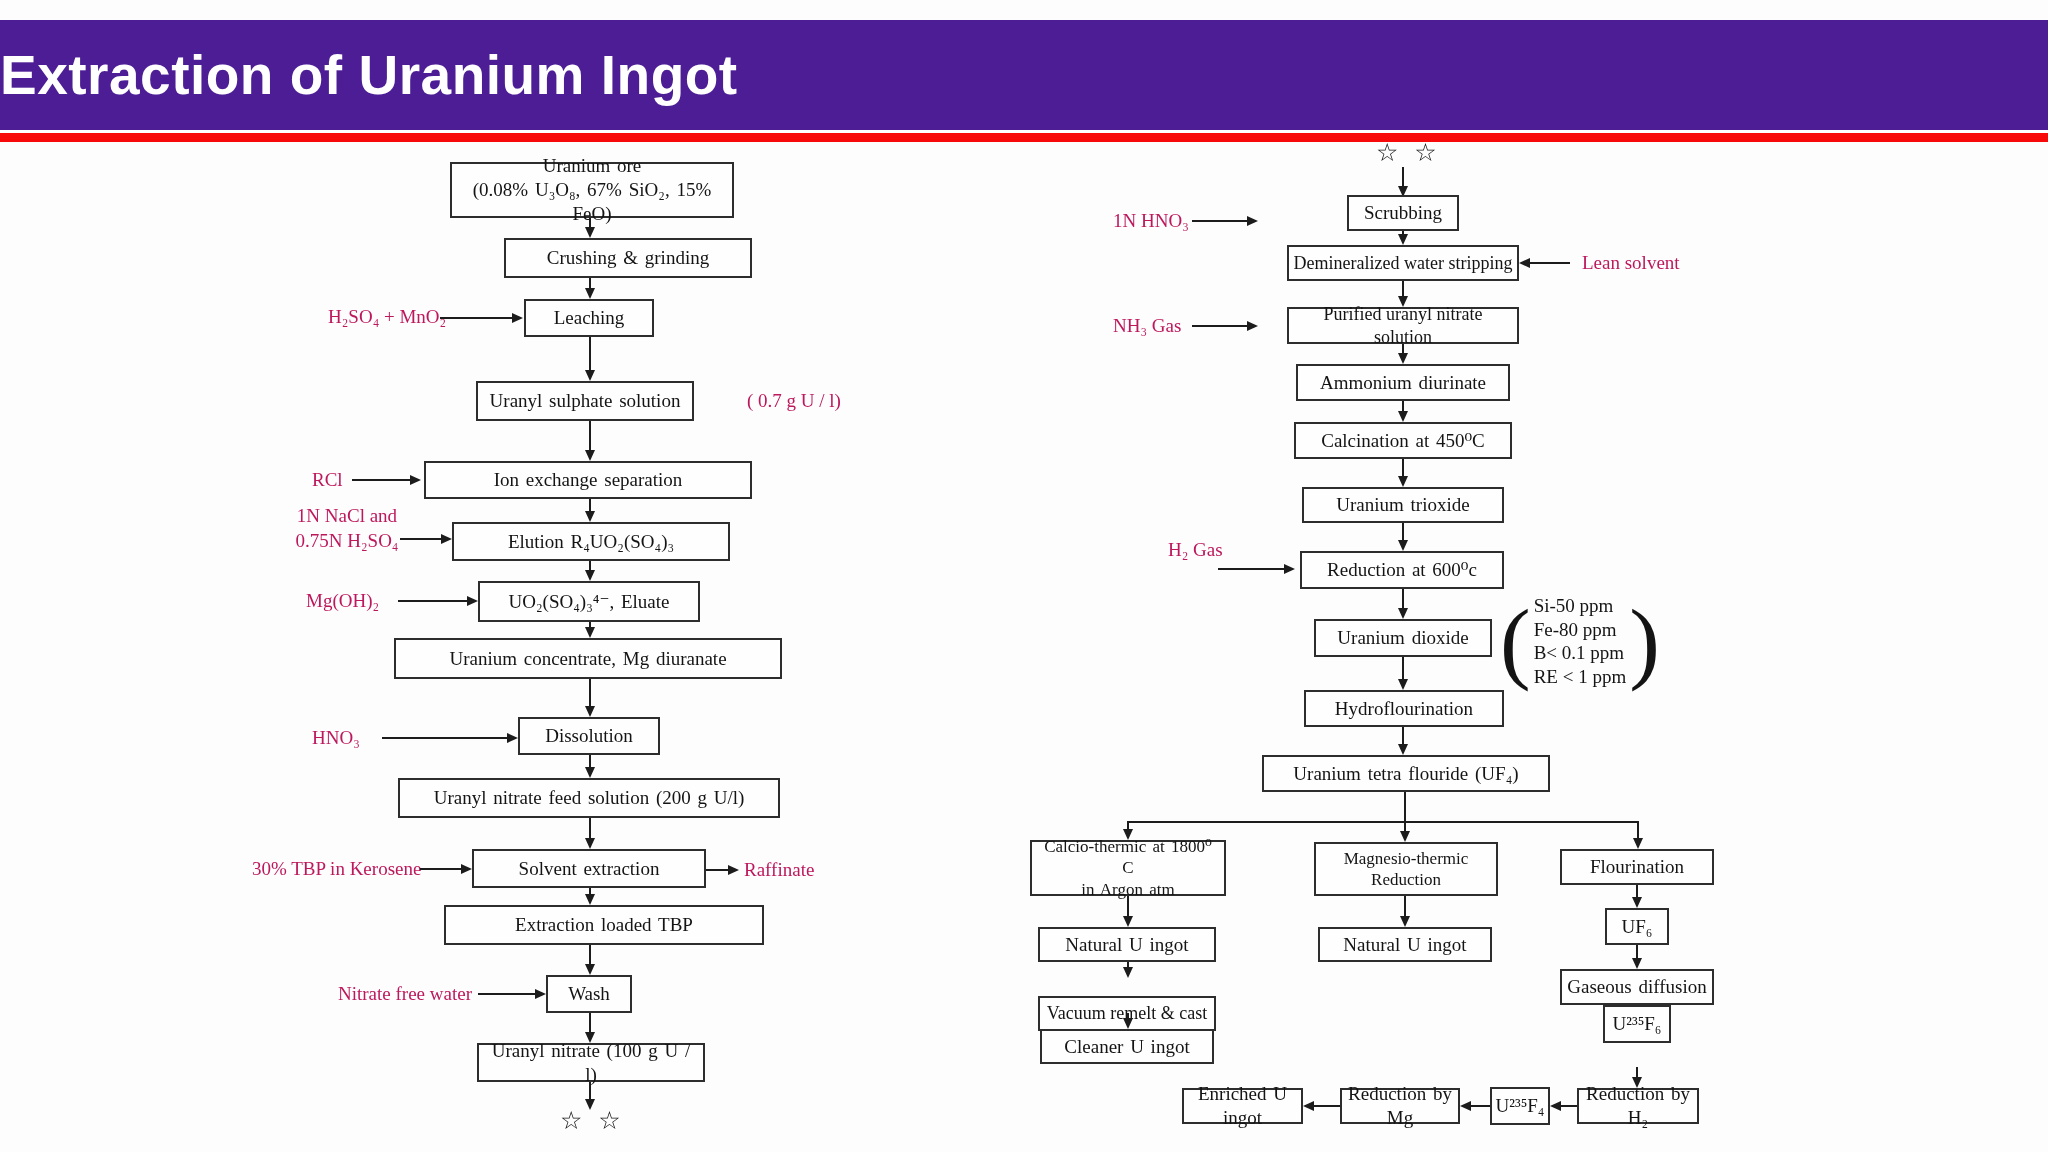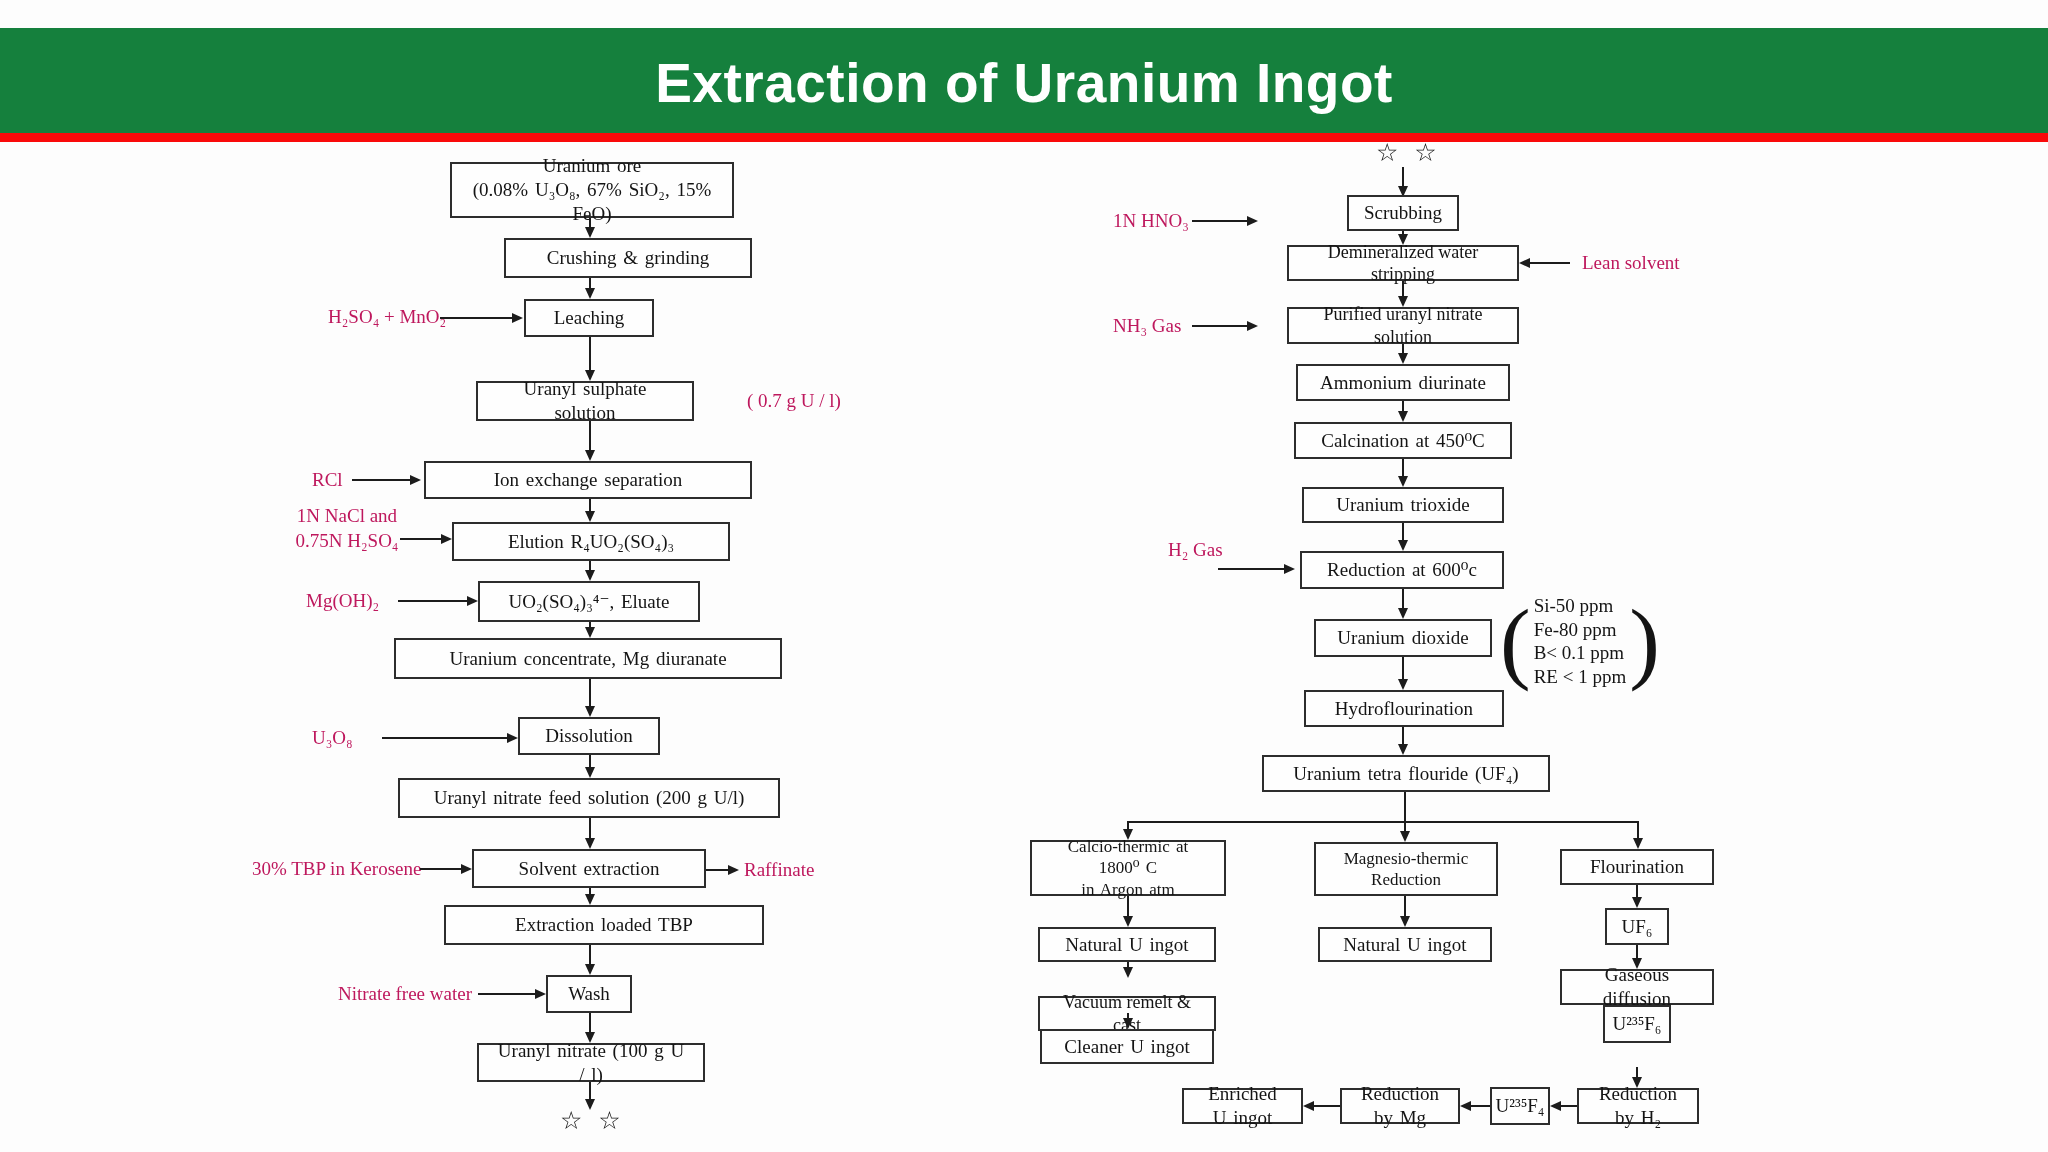--- a/index.html
+++ b/index.html
@@ -1,28 +1,28 @@
 <!DOCTYPE html>
 <html><head>
 <meta charset="utf-8">
 <style>
   html,body { margin:0; padding:0; background:#ffffff; }
   .stage { position:relative; width:2048px; height:1152px; background:#fdfdfd; overflow:hidden;
            font-family:"Liberation Serif","DejaVu Serif",serif; }
 
-  .titlebar { position:absolute; left:0; top:28px; width:2048px; height:110px; background:#15803d;
-              display:flex; align-items:center; justify-content:center; }
+  .titlebar { position:absolute; left:0; top:20px; width:2048px; height:110px; background:#4c1d95;
+              display:flex; align-items:center; }
   .title { color:#ffffff; font-family:"Liberation Sans","DejaVu Sans",sans-serif; font-size:55px;
            font-weight:600; letter-spacing:0.5px; }
   .redbar { position:absolute; left:0; top:133px; width:2048px; height:9px; background:#f90a0a; }
 
   .node { position:absolute; box-sizing:border-box; border:2px solid #2d2d2d; background:#fefefe;
           display:flex; align-items:center; justify-content:center; text-align:center;
           white-space:pre-line; font-size:19px; color:#141414; line-height:1.25;
-          padding:1px 16px; word-spacing:2px; }
+          padding:1px 4px; word-spacing:2px; }
   .node.small { font-size:17px; }
   .node.tight { font-size:18px; word-spacing:0; }
 
   .lbl { position:absolute; font-size:19px; color:#be185d; white-space:pre-line; line-height:1.3; }
   .lbl.ctr { text-align:center; }
   .stars { position:absolute; font-size:25px; color:#141414; letter-spacing:4px;
            font-family:"DejaVu Serif",serif; }
 
   
   .av { position:absolute; width:2px; background:#1c1c1c; }
@@ -83,21 +83,21 @@
   <div class="av head" style="left:589px;top:561px;height:9px;"></div>
 
   <div class="lbl" style="left:306px;top:589px;">Mg(OH)₂</div>
   <div class="ar" style="left:398px;top:600px;width:69px;"></div>
   <div class="node" style="left:478px;top:581px;width:222px;height:41px;">UO₂(SO₄)₃⁴⁻, Eluate</div>
   <div class="av head" style="left:589px;top:622px;height:5px;"></div>
 
   <div class="node" style="left:394px;top:638px;width:388px;height:41px;">Uranium concentrate, Mg diuranate</div>
   <div class="av head" style="left:589px;top:679px;height:27px;"></div>
 
-  <div class="lbl" style="left:312px;top:726px;">U₃O₈</div>
+  <div class="lbl" style="left:312px;top:726px;">HNO₃</div>
   <div class="ar" style="left:382px;top:737px;width:125px;"></div>
   <div class="node" style="left:518px;top:717px;width:142px;height:38px;">Dissolution</div>
   <div class="av head" style="left:589px;top:755px;height:12px;"></div>
 
   <div class="node" style="left:398px;top:778px;width:382px;height:40px;">Uranyl nitrate feed solution (200 g U/l)</div>
   <div class="av head" style="left:589px;top:818px;height:20px;"></div>
 
   <div class="lbl" style="left:252px;top:857px;">30% TBP in Kerosene</div>
   <div class="ar" style="left:420px;top:868px;width:41px;"></div>
   <div class="node" style="left:472px;top:849px;width:234px;height:39px;">Solvent extraction</div>

